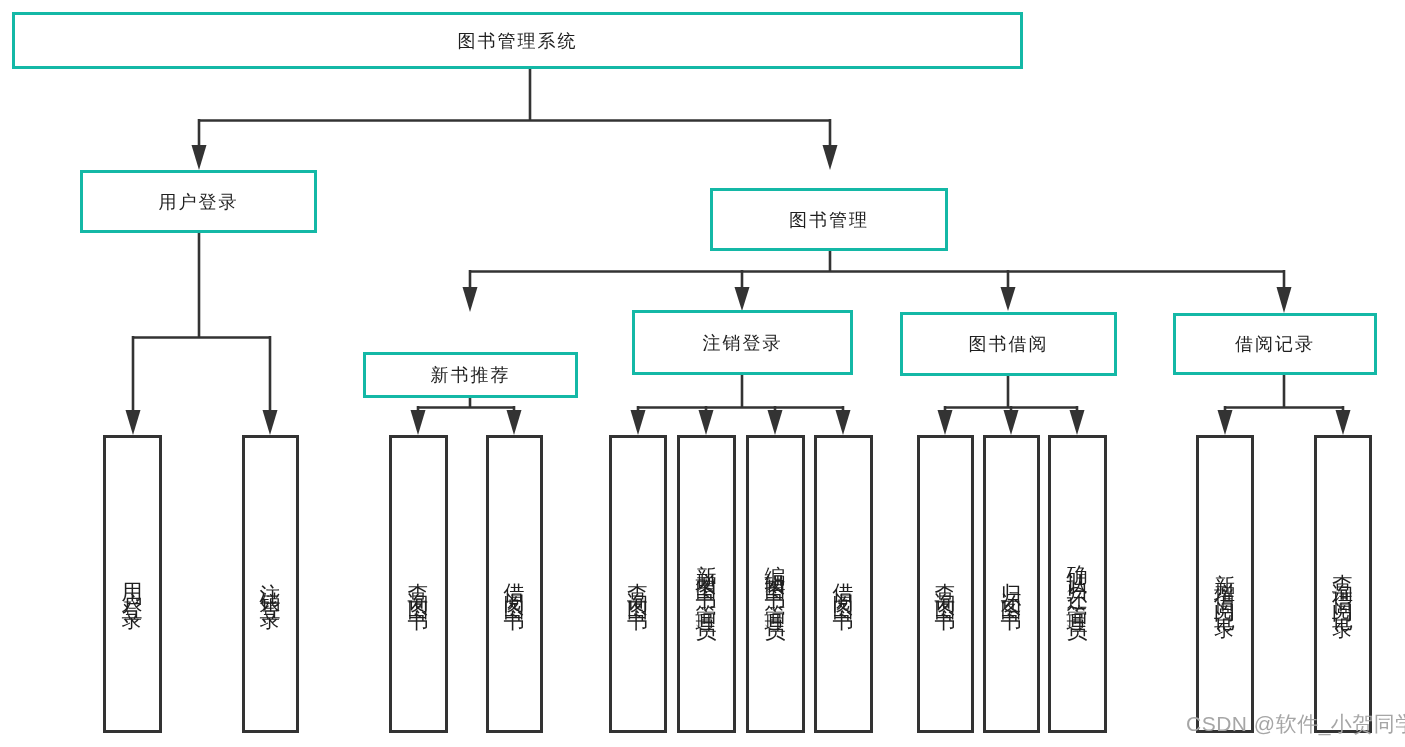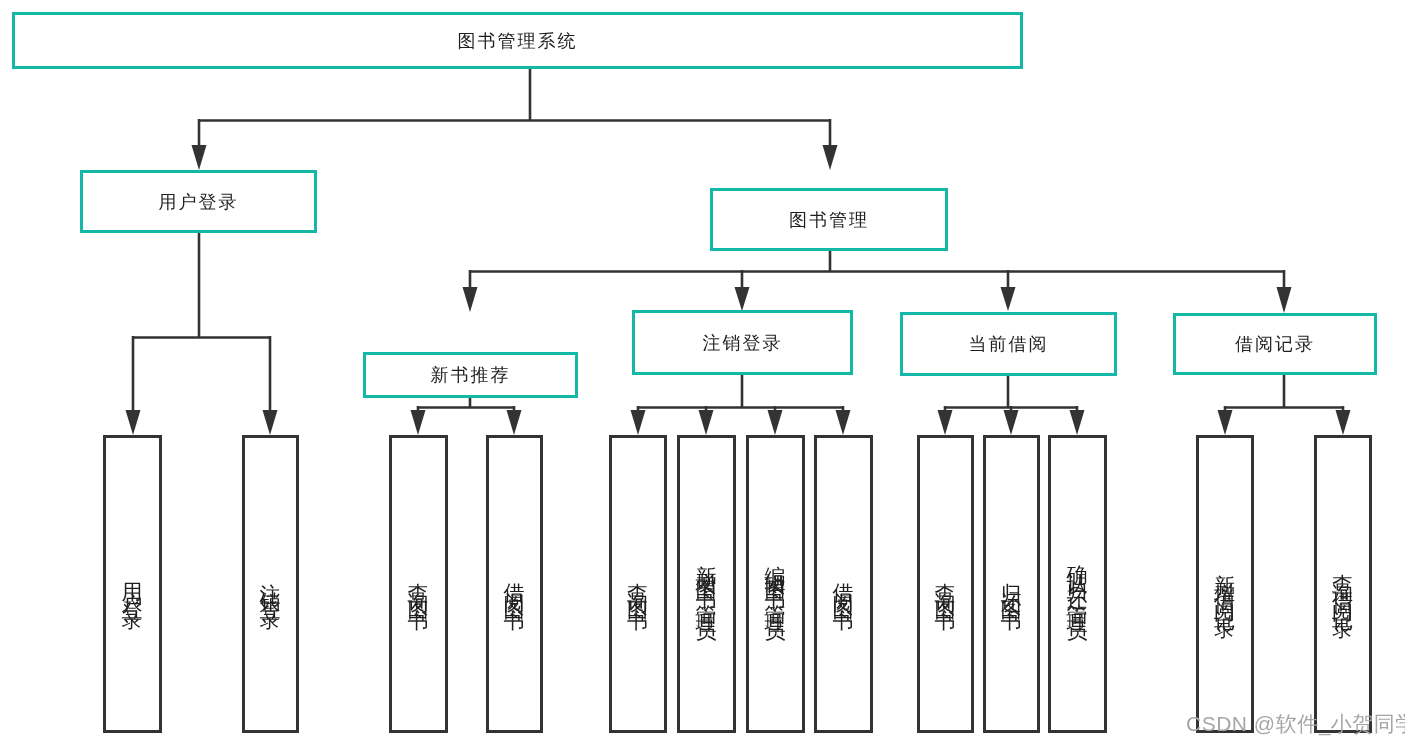--- a/index.html
+++ b/index.html
@@ -147,21 +147,21 @@
     <span>图书管理</span>
   </div>
 
   <div class="hbox" style="left:363px; top:312px; width:215px; height:46px;margin-top:40px;">
     <span>新书推荐</span>
   </div>
   <div class="hbox" style="left:632px; top:310px; width:221px; height:65px;">
     <span>注销登录</span>
   </div>
   <div class="hbox" style="left:900px; top:312px; width:217px; height:64px;">
-    <span>当前借阅</span>
+    <span>图书借阅</span>
   </div>
   <div class="hbox" style="left:1173px; top:313px; width:204px; height:62px;">
     <span>借阅记录</span>
   </div>
 
   <div class="vbox" style="left:103px; width:59px;">
     <span>用户登录</span>
   </div>
   <div class="vbox" style="left:242px; width:57px;">
     <span>注销登录</span>

